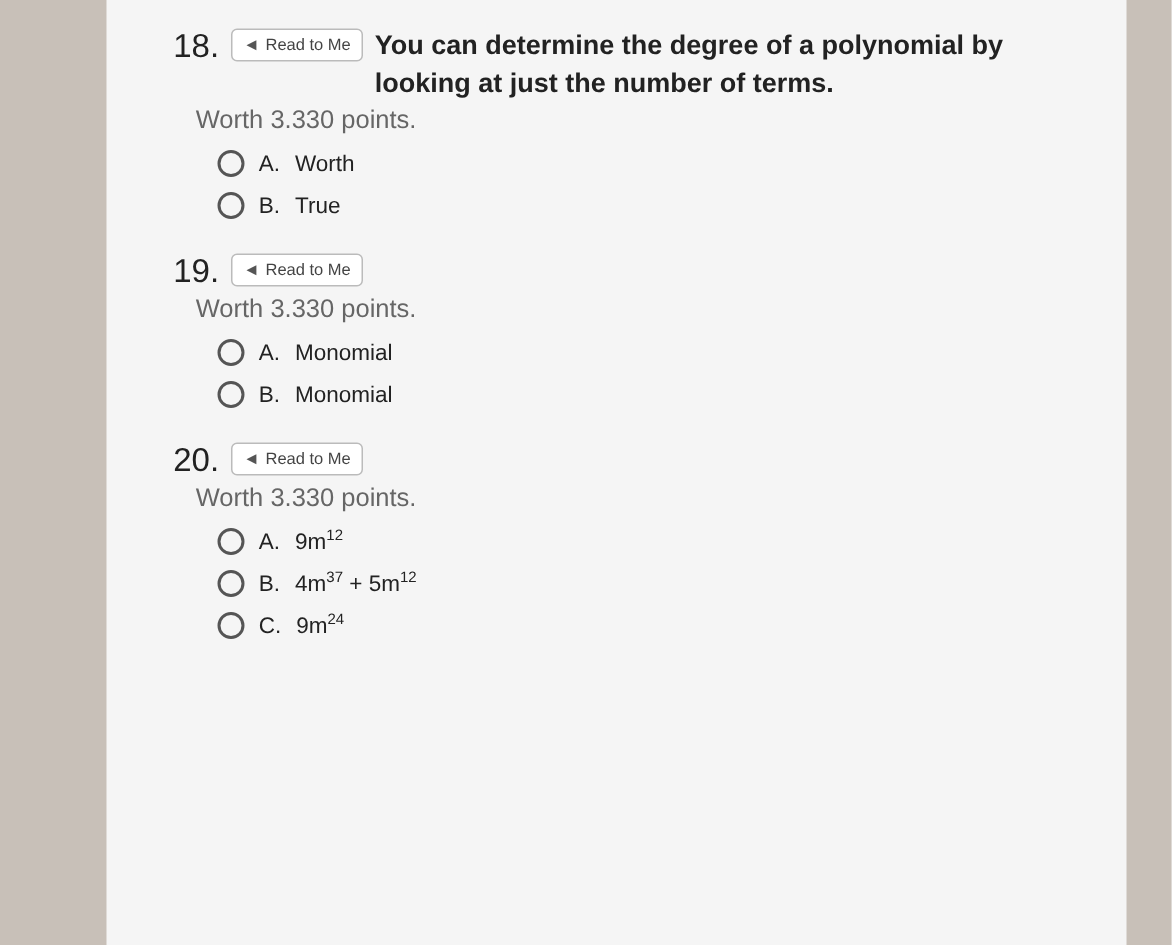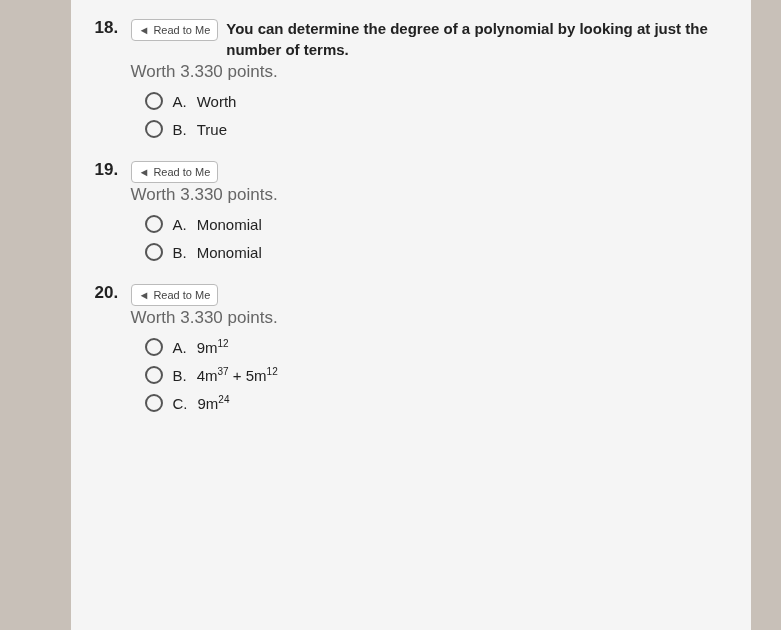--- a/index.html
+++ b/index.html
@@ -28,24 +28,25 @@
     }
 
     .question-header {
       display: flex;
       align-items: flex-start;
       gap: 8px;
       margin-bottom: 2px;
     }
 
     .question-number {
-      font-size: 17px;
-      font-weight: bold;
+      font-size: 22px;
+      font-weight: normal;
       color: #222;
       min-width: 28px;
+      margin-left: 21px;
     }
 
     .read-to-me-btn {
       display: inline-flex;
       align-items: center;
       gap: 4px;
       background: #fff;
       border: 1px solid #bbb;
       border-radius: 4px;
       padding: 2px 7px;
@@ -56,21 +57,21 @@
       height: 22px;
       margin-top: 1px;
     }
 
     .read-to-me-btn .speaker-icon {
       font-size: 11px;
       color: #555;
     }
 
     .question-text {
-      font-size: 15px;
+      font-size: 18px;
       font-weight: bold;
       color: #222;
       flex: 1;
       line-height: 1.4;
     }
 
     .worth-text {
       font-size: 17px;
       color: #666;
       margin-left: 36px;

